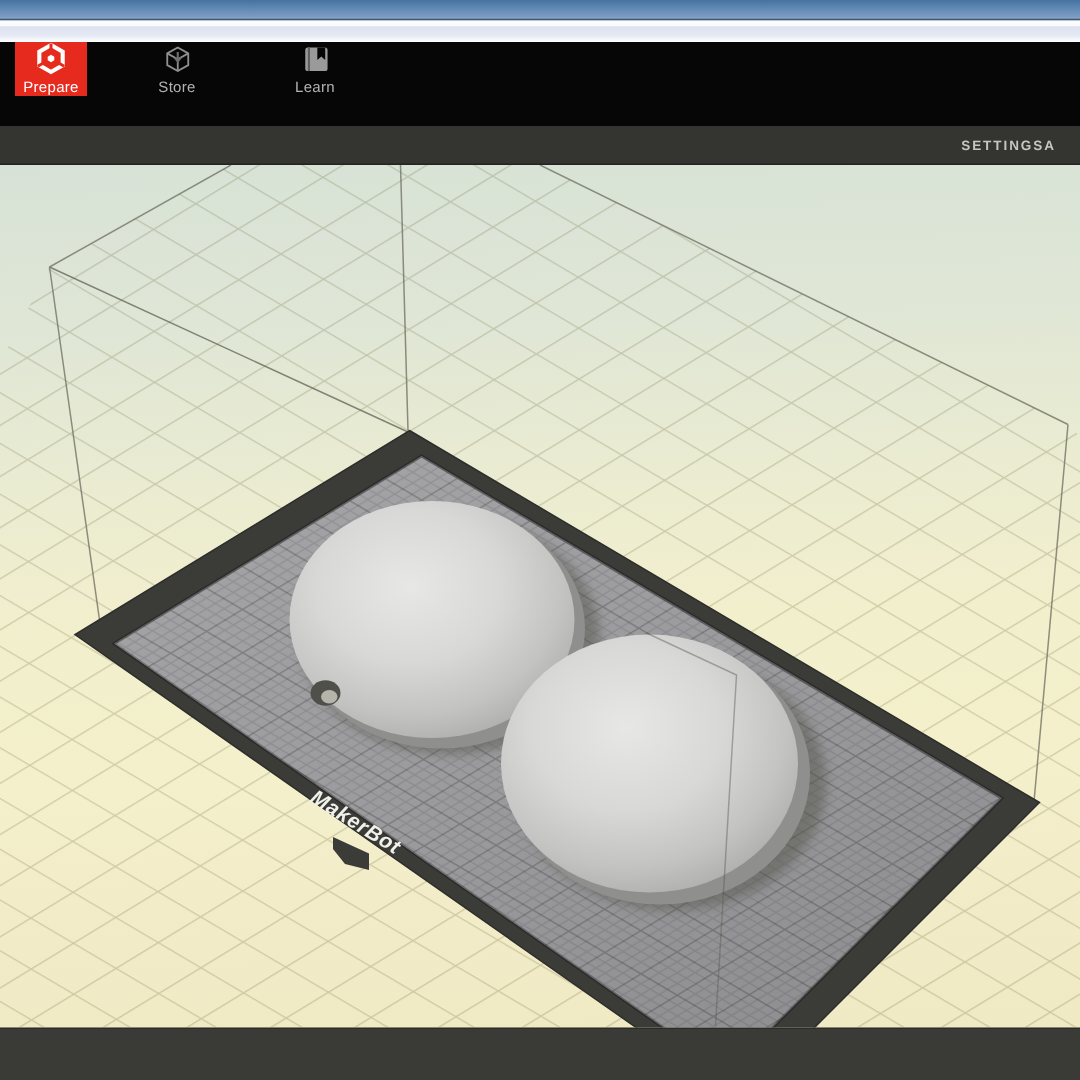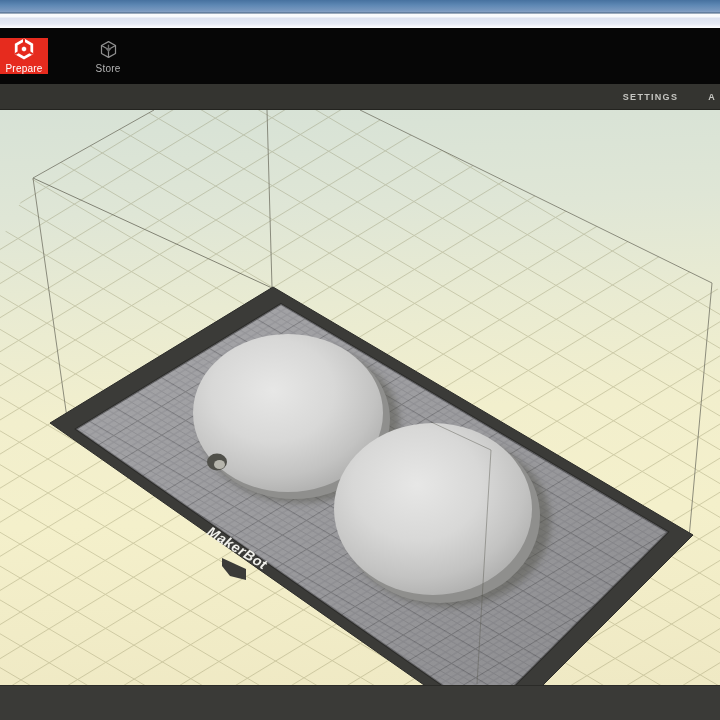--- a/index.html
+++ b/index.html
@@ -10,33 +10,33 @@
   
   .titlebar {
     height:28px; flex:0 0 28px;
     background:linear-gradient(180deg,
       #46719f 0px, #5d87b3 5px, #7b9ac0 11px, #8aa3c4 12px,
       #3d5a7a 13px, #fbfcfd 14px, #f8fafc 17px,
       #dde2ef 18px, #e6eaf4 24px, #f3f5fa 26px, #ffffff 28px);
   }
 
   
-  .toolbar { height:56px; flex:0 0 56px; background:#060606; display:flex; align-items:center; }
+  .toolbar { height:56px; flex:0 0 56px; background:#060606; display:flex; align-items:flex-start;padding-left:10px; }
   .tab { display:flex; flex-direction:column; align-items:center; justify-content:center; gap:3px; cursor:default; }
   .tab .tab-label { font-size:10px; color:#b3b3b3; letter-spacing:.2px; }
   .tab-prepare { width:48px; background:#e62b1e; }
   .tab-prepare .tab-label { color:#ffffff; }
   .tab-store, .tab-learn { width:64px;margin-left:28px; }
   .tab .icon { height:22px; display:flex; align-items:center; justify-content:center; }
 
   
   .menubar {
     height:26px; flex:0 0 26px; background:#343430; border-bottom:1px solid #23231f;
-    display:flex; align-items:center; justify-content:flex-end; gap:30px;
-    padding-right:28px; overflow:hidden;
+    display:flex; align-items:center; justify-content:flex-end; 
+    padding-right:40px; overflow:hidden;
   }
   .menubar-item { font-size:9px; font-weight:bold; letter-spacing:1.3px; color:#c6c6c2; white-space:nowrap; }
   .menubar-item.partial { margin-right:-24px; }
 
   
   .viewport {
     height:575px; flex:0 0 575px; position:relative;
     background:linear-gradient(178deg,
       #d7e2d6 0%, #dfe6d6 18%, #e9ebd2 34%, #f2efcd 52%, #f4f0cb 70%, #efe9c4 100%);
   }
@@ -78,20 +78,30 @@
           </g>
           <g fill="none" stroke="#6e6e6e" stroke-width="1.6">
             <path d="M12 6.5 V13"></path>
             <path d="M9.6 10.8 L12 13.6 L14.4 10.8"></path>
           </g>
         </svg>
       </span>
       <span class="tab-label">Store</span>
     </div>
 
+    <div class="tab tab-learn">
+      <span class="icon">
+        <svg width="21" height="21" viewBox="0 0 24 24">
+          <rect x="4" y="3" width="17" height="18" rx="2" fill="#9a9a9a"></rect>
+          <rect x="6" y="3" width="1.6" height="18" fill="#5f5f5f"></rect>
+          <path d="M13.2 3 h6 v9.6 l-3 -2.7 l-3 2.7 Z" fill="#060606"></path>
+        </svg>
+      </span>
+      <span class="tab-label">Learn</span>
+    </div>
   </nav>
 
   <div class="menubar">
     <span class="menubar-item">SETTINGS</span>
     <span class="menubar-item partial">A</span>
   </div>
 
   <div class="viewport">
     <svg width="720" height="575" viewBox="0 0 720 575">
       <defs>

